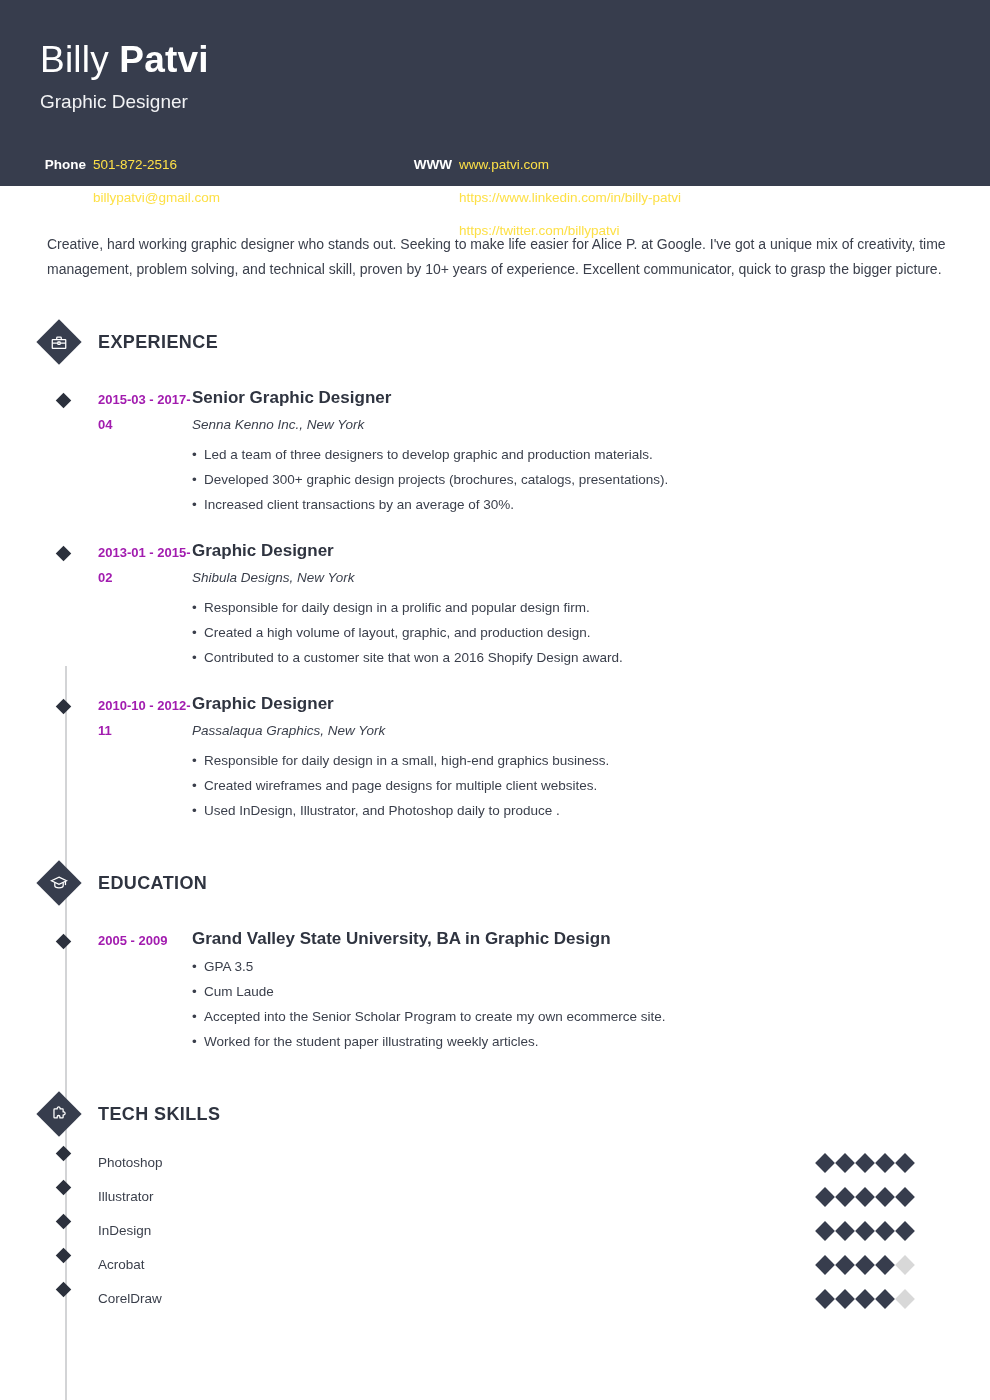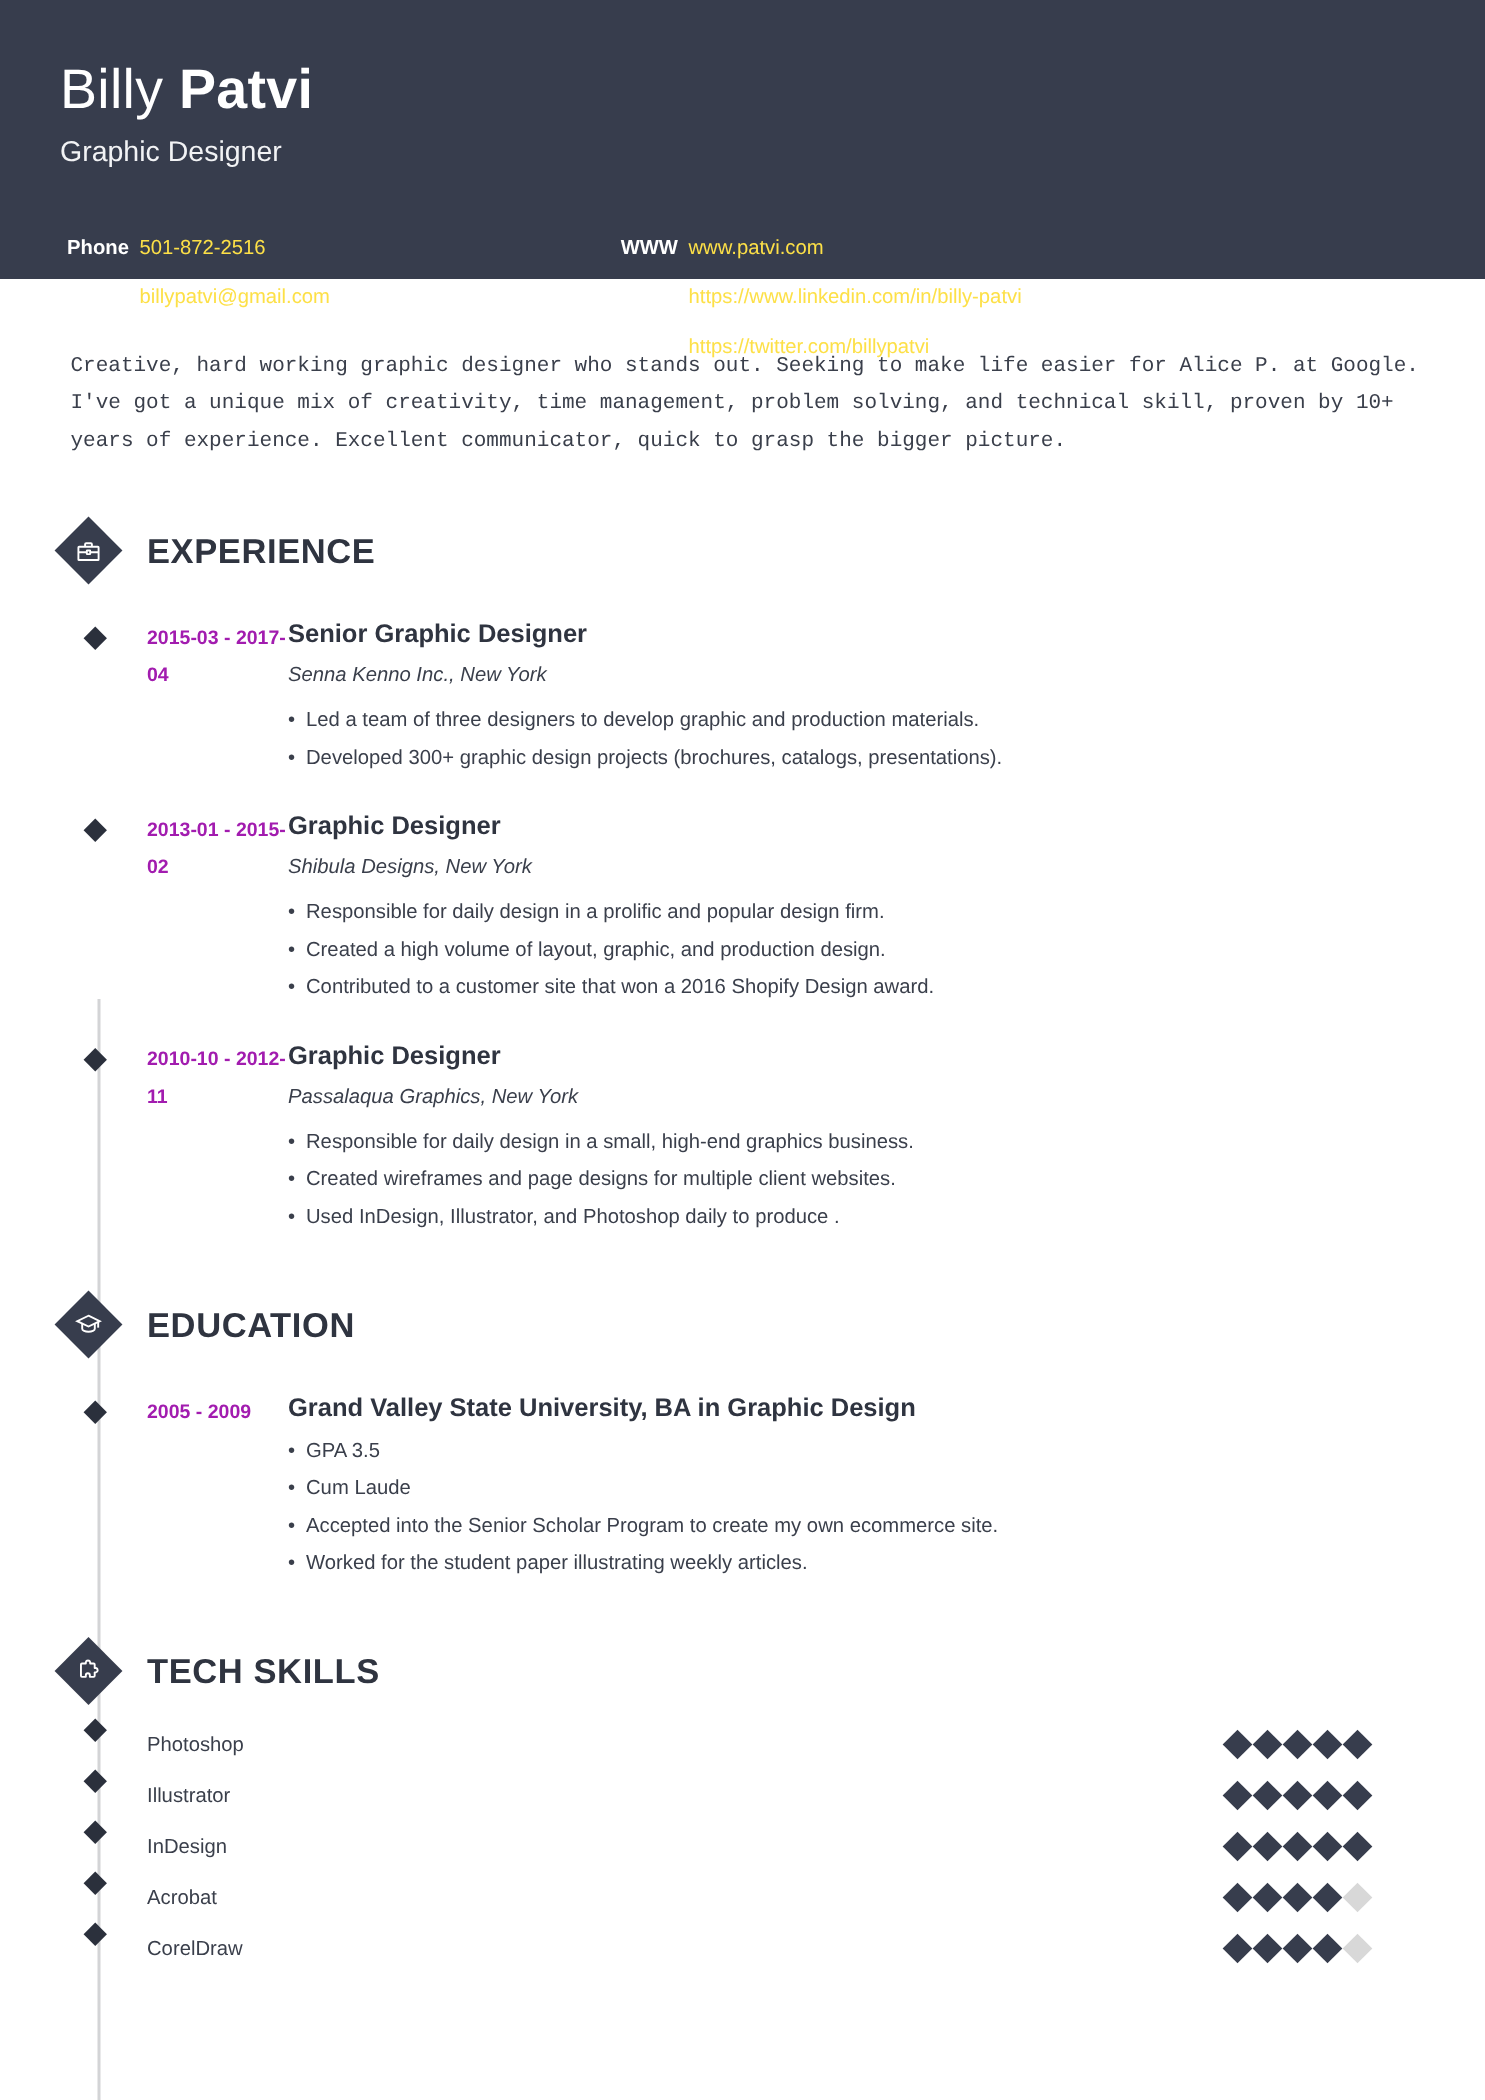--- a/index.html
+++ b/index.html
@@ -74,21 +74,20 @@
   .page-body {
     position: relative;
     padding: 0 40px;
   }
   .summary {
     margin: 46px 0 0 7px;
     width: 900px;
     font-size: 14px;
     line-height: 25px;
     color: #3a3f4b;
-    font-family: Liberation Mono, monospace;
   }
 
   
   .timeline {
     position: absolute;
     left: 65px;
     top: 434px;
     width: 2px;
     height: 911px;
     background: #d3d4d6;
@@ -115,21 +114,21 @@
     transform: rotate(45deg);
     display: flex;
     align-items: center;
     justify-content: center;
   }
   .diamond-icon svg {
     transform: rotate(-45deg);
   }
   .section-title {
     margin-left: 58px;
-    font-size: 23px;
+    font-size: 18px;
     font-weight: 700;
     letter-spacing: 0.4px;
     color: #2f3440;
   }
 
   .entry {
     position: relative;
     display: flex;
     margin-top: 23px;
     padding-left: 58px;
@@ -275,20 +274,21 @@
     <div id="experience-entries">
         <div class="entry">
           <span class="entry-bullet"></span>
           <div class="entry-date">2015-03 - 2017-04</div>
           <div class="entry-main">
             <div class="entry-title">Senior Graphic Designer</div>
             <div class="entry-sub">Senna Kenno Inc., New York</div>
             <ul class="bullets">
               <li>Led a team of three designers to develop graphic and production materials.</li>
               <li>Developed 300+ graphic design projects (brochures, catalogs, presentations).</li>
+              <li>Increased client transactions by an average of 30%.</li>
             </ul>
           </div>
         </div>
         <div class="entry">
           <span class="entry-bullet"></span>
           <div class="entry-date">2013-01 - 2015-02</div>
           <div class="entry-main">
             <div class="entry-title">Graphic Designer</div>
             <div class="entry-sub">Shibula Designs, New York</div>
             <ul class="bullets">

